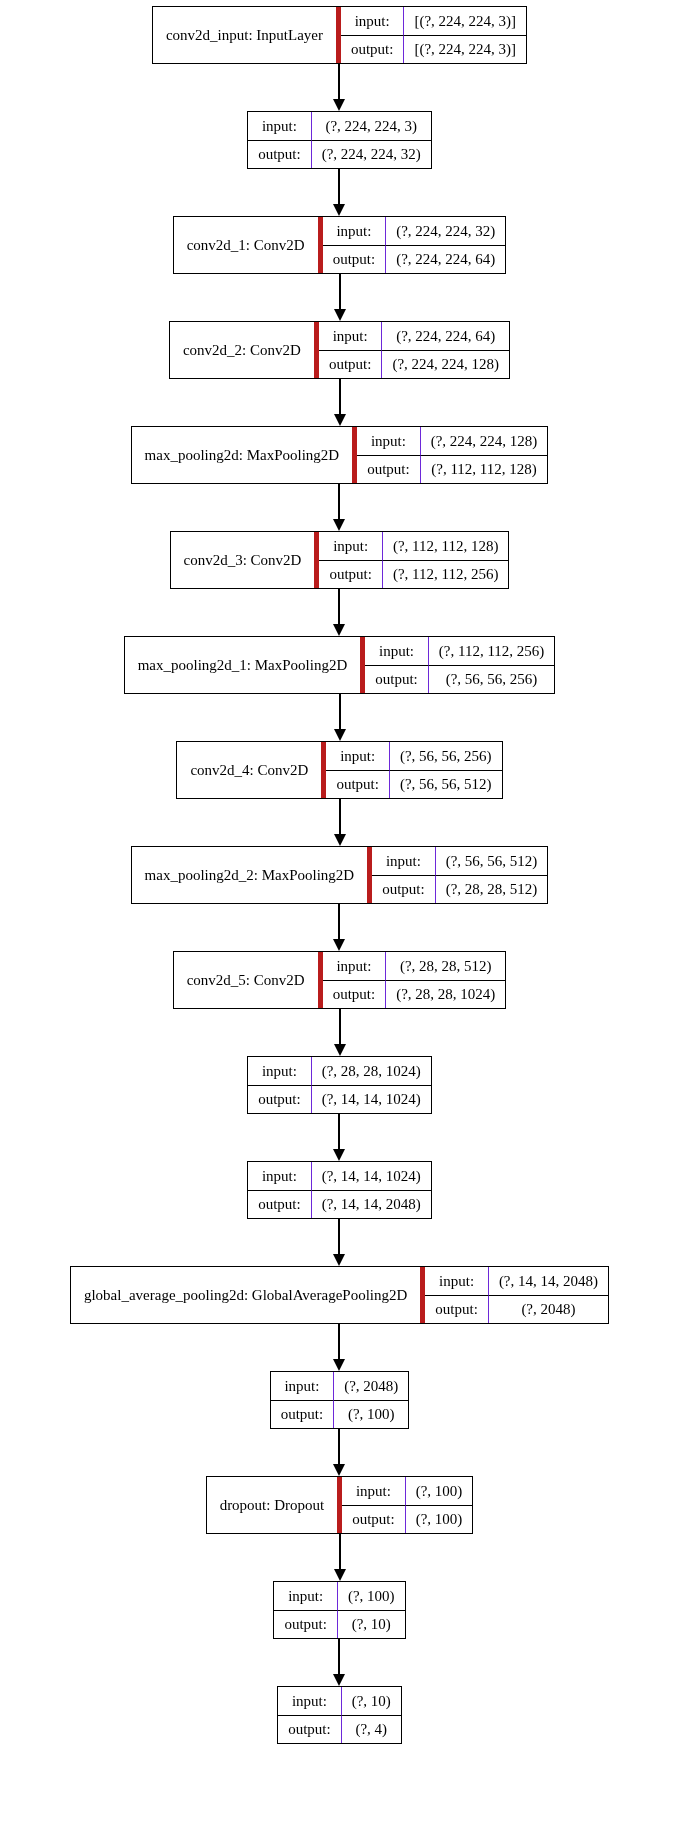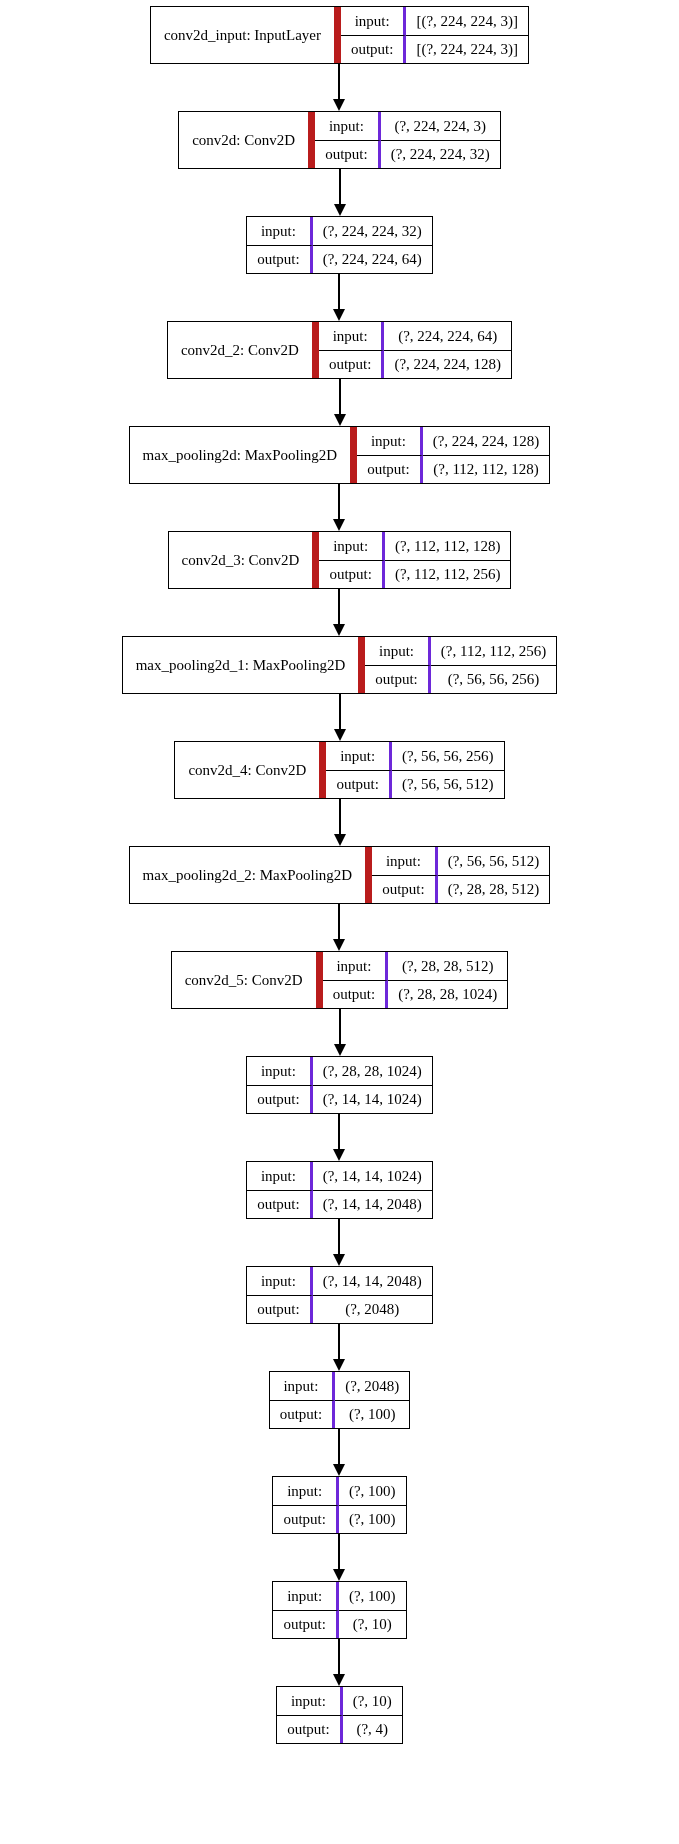--- a/index.html
+++ b/index.html
@@ -30,39 +30,39 @@
     display: flex;
     border: 1px solid #000000;
     background: #ffffff;
     box-sizing: border-box;
   }
   .name-cell {
     display: flex;
     align-items: center;
     justify-content: center;
     padding: 0 13px;
-    border-right: 7px solid #b91c1c;
+    border-right: 5px solid #b91c1c;
     white-space: nowrap;
     text-align: center;
   }
   .io-grid {
     display: grid;
     grid-template-columns: max-content max-content;
     grid-template-rows: 28px 28px;
   }
   .io-cell {
     display: flex;
     align-items: center;
     justify-content: center;
     padding: 0 10px;
     white-space: nowrap;
     box-sizing: border-box;
   }
   .io-label {
-    border-right: 3px solid #6d28d9;
+    border-right: 1px solid #6d28d9;
     min-width: 58px;
   }
   .row2 {
     border-top: 1px solid #000000;
   }
   .edge {
     display: flex;
     flex-direction: column;
     align-items: center;
     height: 47px;
@@ -96,36 +96,36 @@
         </div>
       </div>
       <div class="edge">
         <div class="edge-line"></div>
         <div class="edge-head"></div>
       </div>
     </div>
 
     <div class="node-wrap">
       <div class="node">
-        <div class="name-cell">conv2d: Conv2D</div>
         <div class="io-grid">
           <div class="io-cell io-label row1">input:</div>
           <div class="io-cell io-value row1">(?, 224, 224, 3)</div>
           <div class="io-cell io-label row2">output:</div>
           <div class="io-cell io-value row2">(?, 224, 224, 32)</div>
         </div>
       </div>
       <div class="edge">
         <div class="edge-line"></div>
         <div class="edge-head"></div>
       </div>
     </div>
 
     <div class="node-wrap">
       <div class="node">
+        <div class="name-cell">conv2d_1: Conv2D</div>
         <div class="io-grid">
           <div class="io-cell io-label row1">input:</div>
           <div class="io-cell io-value row1">(?, 224, 224, 32)</div>
           <div class="io-cell io-label row2">output:</div>
           <div class="io-cell io-value row2">(?, 224, 224, 64)</div>
         </div>
       </div>
       <div class="edge">
         <div class="edge-line"></div>
         <div class="edge-head"></div>
@@ -269,20 +269,21 @@
         </div>
       </div>
       <div class="edge">
         <div class="edge-line"></div>
         <div class="edge-head"></div>
       </div>
     </div>
 
     <div class="node-wrap">
       <div class="node">
+        <div class="name-cell">global_average_pooling2d: GlobalAveragePooling2D</div>
         <div class="io-grid">
           <div class="io-cell io-label row1">input:</div>
           <div class="io-cell io-value row1">(?, 14, 14, 2048)</div>
           <div class="io-cell io-label row2">output:</div>
           <div class="io-cell io-value row2">(?, 2048)</div>
         </div>
       </div>
       <div class="edge">
         <div class="edge-line"></div>
         <div class="edge-head"></div>
@@ -299,20 +300,21 @@
         </div>
       </div>
       <div class="edge">
         <div class="edge-line"></div>
         <div class="edge-head"></div>
       </div>
     </div>
 
     <div class="node-wrap">
       <div class="node">
+        <div class="name-cell">dropout: Dropout</div>
         <div class="io-grid">
           <div class="io-cell io-label row1">input:</div>
           <div class="io-cell io-value row1">(?, 100)</div>
           <div class="io-cell io-label row2">output:</div>
           <div class="io-cell io-value row2">(?, 100)</div>
         </div>
       </div>
       <div class="edge">
         <div class="edge-line"></div>
         <div class="edge-head"></div>

